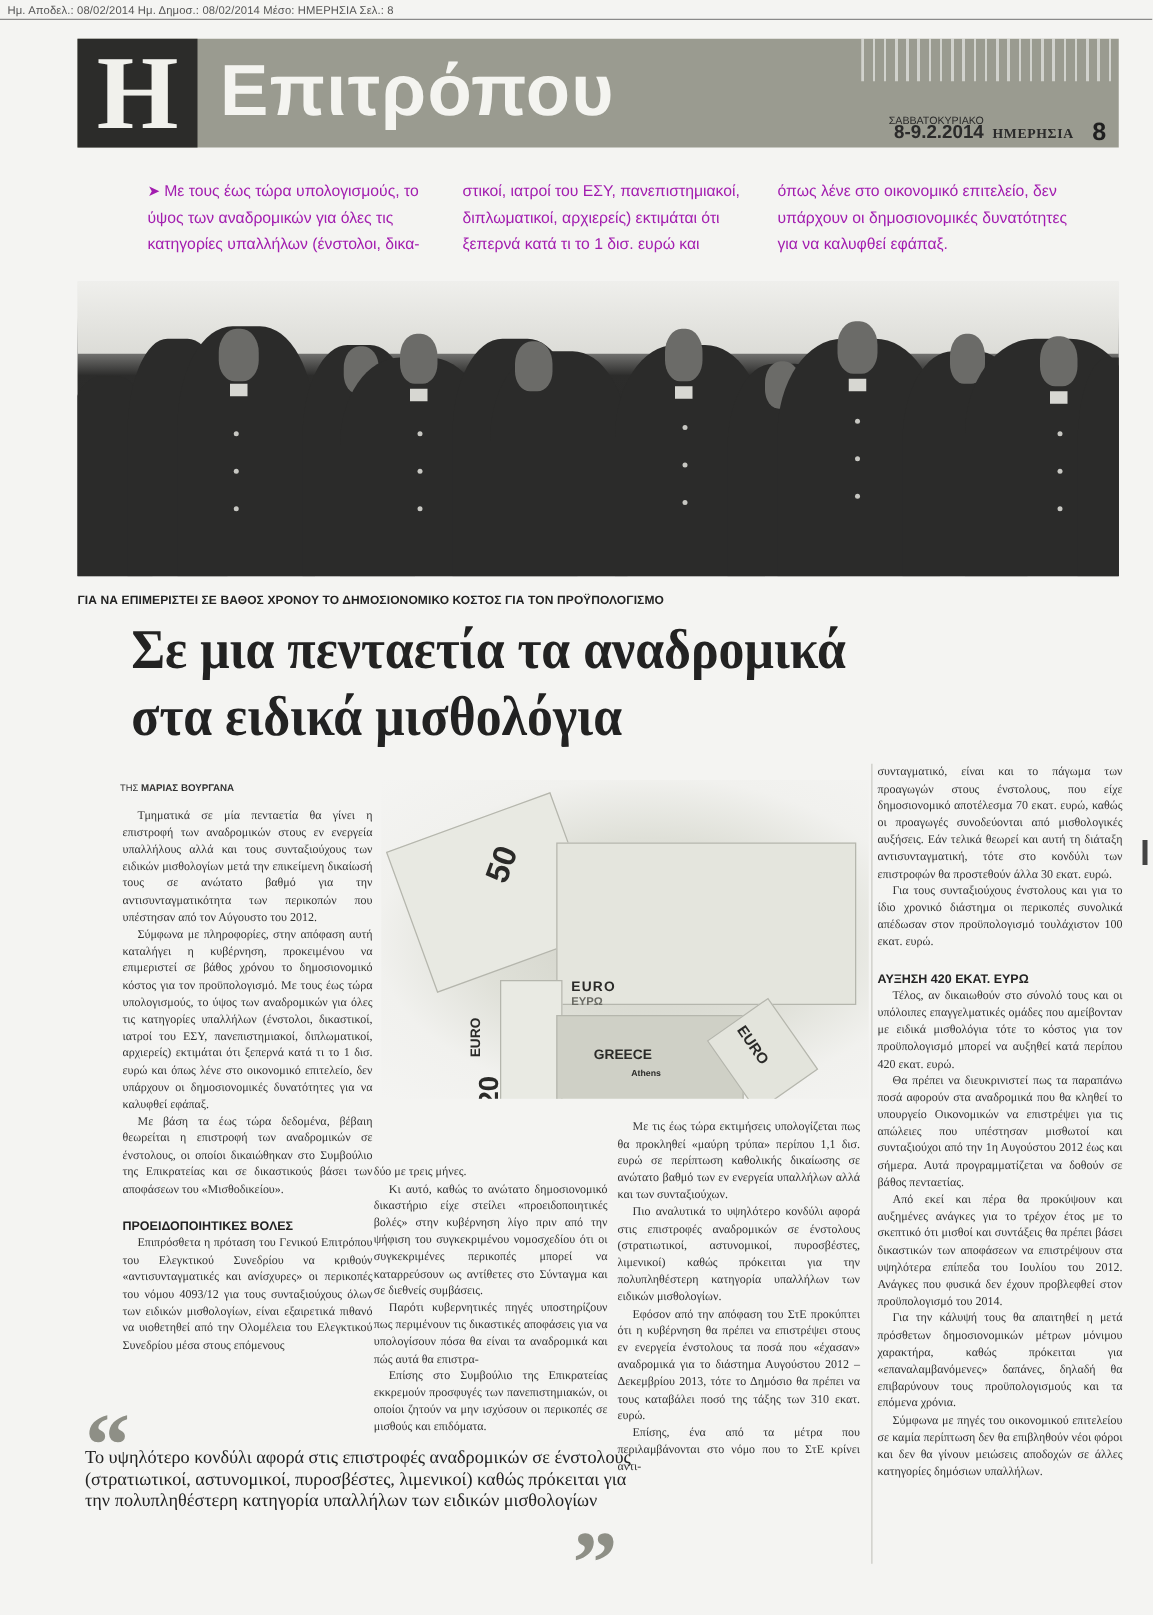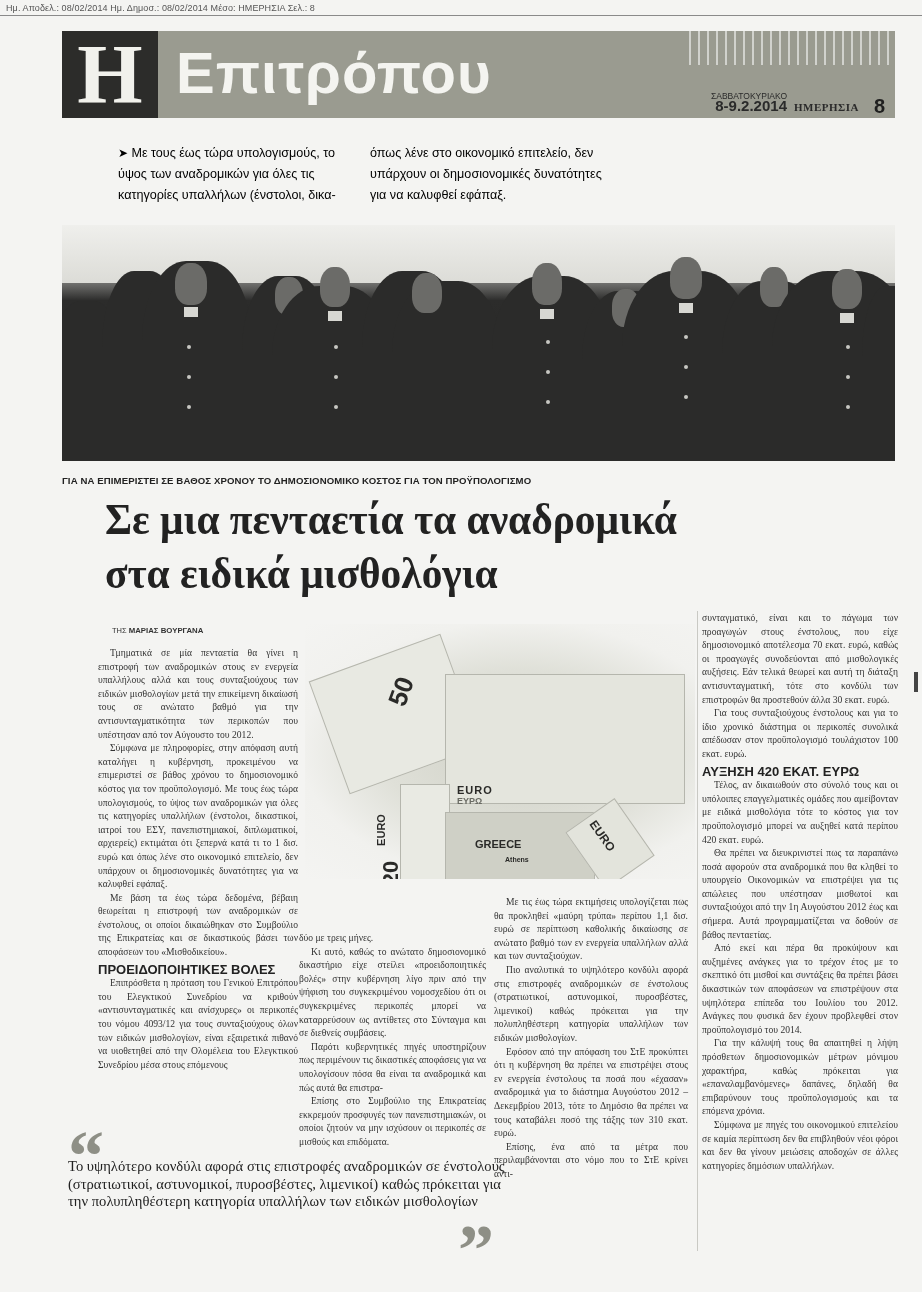--- a/index.html
+++ b/index.html
@@ -15,42 +15,42 @@
   .masthead .section { position: absolute; left: 114px; top: 6px; font-family: "Liberation Sans", sans-serif; font-weight: bold; font-size: 58px; color: #f4f4f0; letter-spacing: 1px; line-height: 72px; }
   .masthead .stripes { position: absolute; right: 6px; top: 0; width: 200px; height: 34px;
       background: repeating-linear-gradient(90deg, rgba(255,255,255,0.55) 0 2px, transparent 2px 9px); }
   .masthead .edition { position: absolute; right: 108px; top: 60px; font-family: "Liberation Sans", sans-serif; font-size: 8.5px; color: #2a2a2a; text-align: right; line-height: 10px; }
   .masthead .edition .date { font-weight: bold; font-size: 15px; }
   .masthead .paper { position: absolute; right: 36px; top: 70px; font-family: "Liberation Serif", serif; font-weight: bold; font-size: 11px; color: #2a2a2a; letter-spacing: 0.5px; }
   .masthead .pageno { position: absolute; right: 10px; top: 64px; font-family: "Liberation Sans", sans-serif; font-weight: bold; font-size: 20px; color: #1f1f1f; }
 
   .scroll-mark { position: absolute; left: 914px; top: 672px; width: 4px; height: 20px; background: #444; }
 
-  .intro { position: absolute; left: 118px; top: 143px; width: 770px; display: flex; gap: 14px; font-family: "Liberation Sans", sans-serif; font-size: 12.6px; line-height: 21px; color: #000000; }
+  .intro { position: absolute; left: 118px; top: 143px; width: 770px; display: flex; gap: 14px; font-family: "Liberation Sans", sans-serif; font-size: 12.6px; line-height: 21px; color: #a21caf; }
   .intro .col { width: 238px; }
   .intro .arrow { font-size: 12px; }
 
   .photo { position: absolute; left: 62px; top: 225px; width: 833px; height: 236px; overflow: hidden;
      background: linear-gradient(180deg, #ececea 0%, #e6e6e2 12%, #2c2c2b 32%, #232322 100%); }
   .photo .sky { position: absolute; left: 0; top: 0; width: 100%; height: 58px; background: linear-gradient(180deg, #efefec, #dcdcd7); }
   .photo .officer { position: absolute; bottom: 0; background: #2b2b2a; border-radius: 40% 40% 0 0; }
   .photo .head { position: absolute; background: #6b6b68; border-radius: 45% 45% 40% 40%; }
   .photo .collar { position: absolute; background: #d7d7d2; }
   .photo .btn { position: absolute; width: 4px; height: 4px; border-radius: 50%; background: #c7c7c2; }
 
   .kicker { position: absolute; left: 62px; top: 475px; font-family: "Liberation Sans", sans-serif; font-weight: bold; font-size: 9.6px; color: #222; letter-spacing: 0.1px; }
   .headline { position: absolute; left: 105px; top: 492px; width: 720px; font-family: "Liberation Serif", serif; font-weight: bold; font-size: 45px; line-height: 54px; color: #222; transform: scaleX(0.92); transform-origin: left top; }
 
-  .byline { position: absolute; left: 112px; top: 626px; font-family: "Liberation Sans", sans-serif; font-size: 7.5px; color: #333; }
+  .byline { position: absolute; left: 96px; top: 626px; font-family: "Liberation Sans", sans-serif; font-size: 7.5px; color: #333; }
   .byline b { font-weight: bold; font-size: 7.8px; }
 
   .body-col { position: absolute; font-family: "Liberation Serif", serif; font-size: 9.6px; line-height: 13.6px; color: #333; text-align: justify; hyphens: auto; }
   .body-col p { text-indent: 12px; }
   .body-col p.noindent { text-indent: 0; }
-  .subhead { font-family: "Liberation Sans", sans-serif; font-weight: bold; font-size: 13px; color: #222; margin-top: 4px; text-indent: 0 !important; }
+  .subhead { font-family: "Liberation Sans", sans-serif; font-weight: bold; font-size: 10px; color: #222; margin-top: 16px; text-indent: 0 !important; }
 
   .euro-img { position: absolute; left: 305px; top: 624px; width: 390px; height: 255px; overflow: hidden;
      background: radial-gradient(ellipse at 55% 50%, #cfd0c6 0%, #dfe0d8 45%, #f1f1ee 72%, #f4f4f2 100%); }
   .note { position: absolute; background: #e8e9e2; border: 1px solid #b5b6ad; }
   .note-label { position: absolute; font-family: "Liberation Sans", sans-serif; font-weight: bold; color: #2a2a28; }
 
   .pullquote { position: absolute; left: 68px; top: 1140px; width: 440px; }
   .pullquote .q-open { position: absolute; left: 0; top: -20px; font-family: "Liberation Serif", serif; font-weight: bold; font-size: 72px; color: #8e8f86; line-height: 72px; }
   .pullquote .q-text { position: absolute; left: 0; top: 18px; width: 440px; font-family: "Liberation Serif", serif; font-size: 14.6px; line-height: 17.5px; color: #222; }
   .pullquote .q-close { position: absolute; left: 390px; top: 74px; font-family: "Liberation Serif", serif; font-weight: bold; font-size: 72px; color: #8e8f86; line-height: 72px; }
@@ -72,20 +72,21 @@
   <div class="edition">
     <div>ΣΑΒΒΑΤΟΚΥΡΙΑΚΟ</div>
     <div class="date">8-9.2.2014</div>
   </div>
   <div class="paper">ΗΜΕΡΗΣΙΑ</div>
   <div class="pageno">8</div>
 </div>
 
 <div class="intro">
   <div class="col"><span class="arrow">➤ </span><span>Με τους έως τώρα υπολογισμούς, το ύψος των αναδρομικών για όλες τις κατηγορίες υπαλλήλων (ένστολοι, δικα-</span></div>
+  <div class="col">στικοί, ιατροί του ΕΣΥ, πανεπιστημιακοί, διπλωματικοί, αρχιερείς) εκτιμάται ότι ξεπερνά κατά τι το 1 δισ. ευρώ και</div>
   <div class="col">όπως λένε στο οικονομικό επιτελείο, δεν υπάρχουν οι δημοσιονομικές δυνατότητες για να καλυφθεί εφάπαξ.</div>
 </div>
 
 <div class="photo">
   <div class="sky"></div>
   <div class="officer" style="left:-10px;width:70px;height:160px;"></div>
   <div class="officer" style="left:40px;width:80px;height:190px;"></div>
   <div class="officer" style="left:80px;width:110px;height:200px;"></div>
   <div class="head" style="left:113px;top:38px;width:32px;height:42px;"></div>
   <div class="collar" style="left:122px;top:82px;width:14px;height:10px;"></div>
@@ -177,21 +178,21 @@
   <p>Επίσης, ένα από τα μέτρα που περιλαμβάνονται στο νόμο που το ΣτΕ κρίνει αντι-</p>
 </div>
 
 <div class="body-col" style="left:702px;top:611px;width:196px;">
   <p class="noindent">συνταγματικό, είναι και το πάγωμα των προαγωγών στους ένστολους, που είχε δημοσιονομικό αποτέλεσμα 70 εκατ. ευρώ, καθώς οι προαγωγές συνοδεύονται από μισθολογικές αυξήσεις. Εάν τελικά θεωρεί και αυτή τη διάταξη αντισυνταγματική, τότε στο κονδύλι των επιστροφών θα προστεθούν άλλα 30 εκατ. ευρώ.</p>
   <p>Για τους συνταξιούχους ένστολους και για το ίδιο χρονικό διάστημα οι περικοπές συνολικά απέδωσαν στον προϋπολογισμό τουλάχιστον 100 εκατ. ευρώ.</p>
   <p class="subhead">ΑΥΞΗΣΗ 420 ΕΚΑΤ. ΕΥΡΩ</p>
   <p>Τέλος, αν δικαιωθούν στο σύνολό τους και οι υπόλοιπες επαγγελματικές ομάδες που αμείβονταν με ειδικά μισθολόγια τότε το κόστος για τον προϋπολογισμό μπορεί να αυξηθεί κατά περίπου 420 εκατ. ευρώ.</p>
   <p>Θα πρέπει να διευκρινιστεί πως τα παραπάνω ποσά αφορούν στα αναδρομικά που θα κληθεί το υπουργείο Οικονομικών να επιστρέψει για τις απώλειες που υπέστησαν μισθωτοί και συνταξιούχοι από την 1η Αυγούστου 2012 έως και σήμερα. Αυτά προγραμματίζεται να δοθούν σε βάθος πενταετίας.</p>
   <p>Από εκεί και πέρα θα προκύψουν και αυξημένες ανάγκες για το τρέχον έτος με το σκεπτικό ότι μισθοί και συντάξεις θα πρέπει βάσει δικαστικών των αποφάσεων να επιστρέψουν στα υψηλότερα επίπεδα του Ιουλίου του 2012. Ανάγκες που φυσικά δεν έχουν προβλεφθεί στον προϋπολογισμό του 2014.</p>
-  <p>Για την κάλυψή τους θα απαιτηθεί η λήψη πρόσθετων δημοσιονομικών μέτρων μόνιμου χαρακτήρα, καθώς πρόκειται για «επαναλαμβανόμενες» δαπάνες, δηλαδή θα επιβαρύνουν τους προϋπολογισμούς και τα επόμενα χρόνια.</p>
+  <p>Για την κάλυψή τους θα απαιτηθεί η μετά πρόσθετων δημοσιονομικών μέτρων μόνιμου χαρακτήρα, καθώς πρόκειται για «επαναλαμβανόμενες» δαπάνες, δηλαδή θα επιβαρύνουν τους προϋπολογισμούς και τα επόμενα χρόνια.</p>
   <p>Σύμφωνα με πηγές του οικονομικού επιτελείου σε καμία περίπτωση δεν θα επιβληθούν νέοι φόροι και δεν θα γίνουν μειώσεις αποδοχών σε άλλες κατηγορίες δημόσιων υπαλλήλων.</p>
 </div>
 
 <div class="col-rule" style="left:697px;top:611px;height:640px;"></div>
 
 <div class="pullquote">
   <div class="q-open">“</div>
   <div class="q-text">Το υψηλότερο κονδύλι αφορά στις επιστροφές αναδρομικών σε ένστολους (στρατιωτικοί, αστυνομικοί, πυροσβέστες, λιμενικοί) καθώς πρόκειται για την πολυπληθέστερη κατηγορία υπαλλήλων των ειδικών μισθολογίων</div>
   <div class="q-close">”</div>
 </div>

